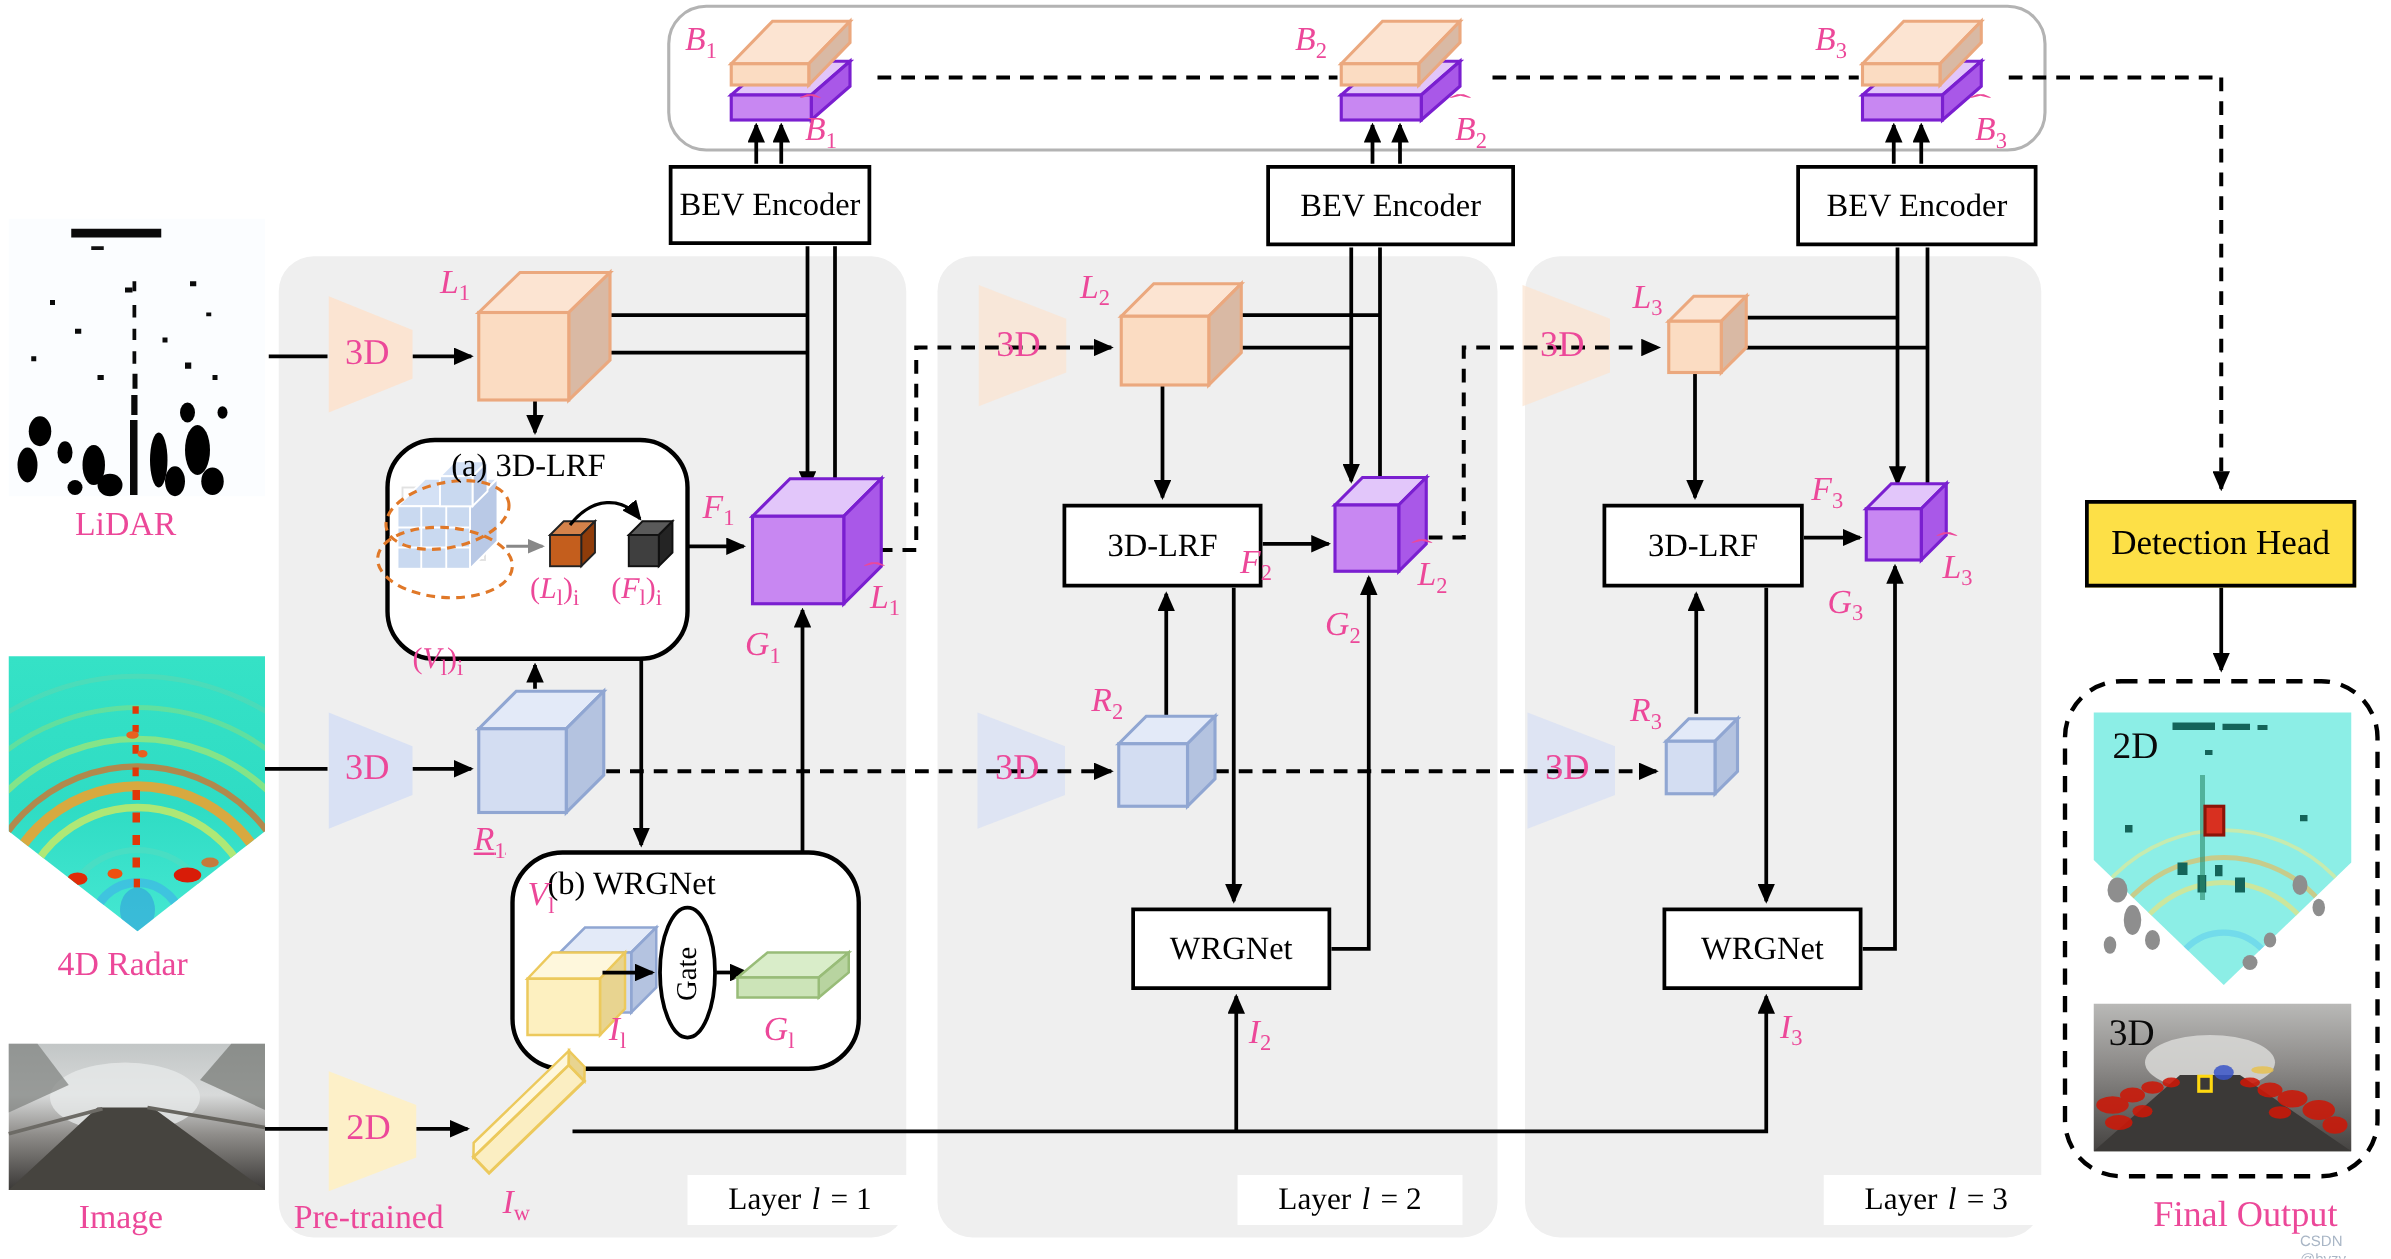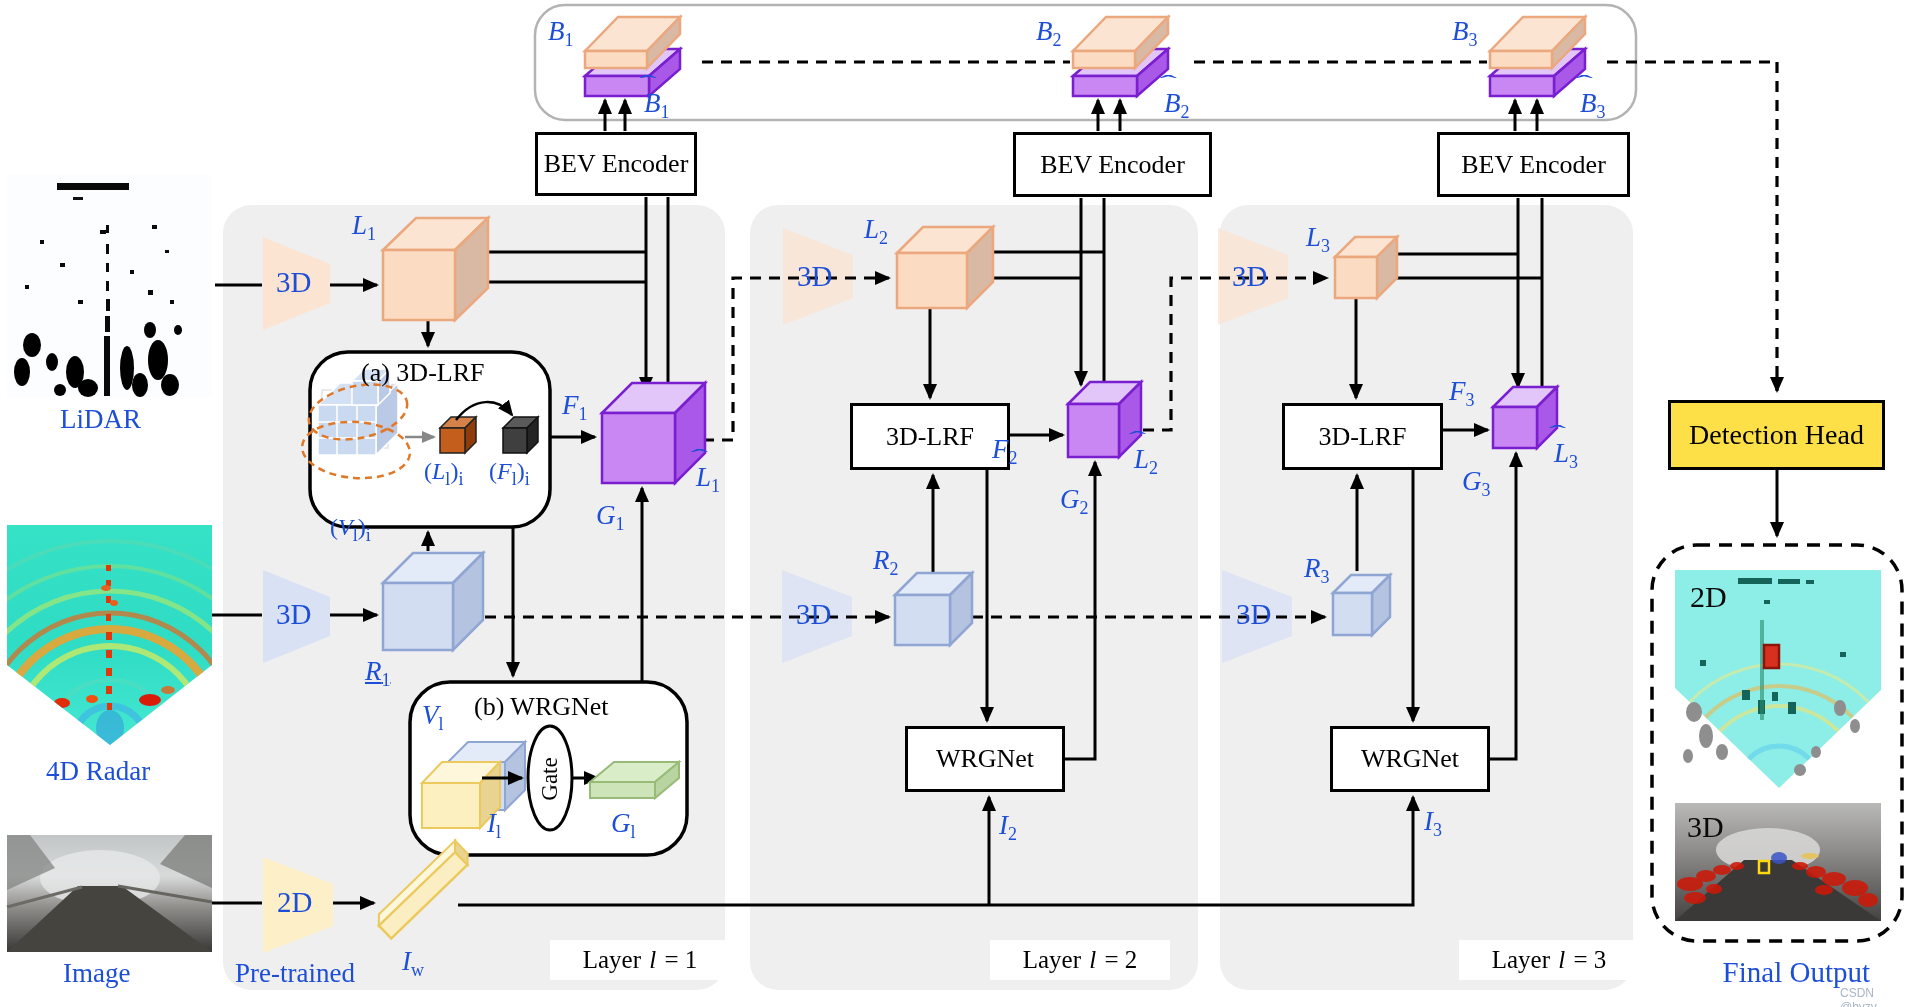--- a/index.html
+++ b/index.html
@@ -3,21 +3,21 @@
 <meta charset="utf-8">
 <style>
   html,body{margin:0;padding:0;background:#fff;}
   #stage{position:relative;width:1913px;height:1007px;background:#ffffff;overflow:hidden;
          font-family:"Liberation Serif",serif;}
   #diagram-svg{position:absolute;left:0;top:0;z-index:1;}
   .box{position:absolute;z-index:3;background:#ffffff;border:3px solid #000;
        display:flex;align-items:center;justify-content:center;
        font:26px "Liberation Serif",serif;color:#000;box-sizing:border-box;}
   .box.gray{background:#fde047;}
-  .lbl{position:absolute;z-index:4;font:27px "Liberation Serif",serif;color:#1d4ed8;white-space:nowrap;}
+  .lbl{position:absolute;z-index:4;font:27px "Liberation Serif",serif;color:#ec4899;white-space:nowrap;}
   .lbl i{font-style:italic;}
   .lbl sub{font-size:18px;}
   .plain{font-style:normal;}
   .hatwrap{position:relative;display:inline-block;font-style:italic;}
   .hat{position:absolute;left:-2px;right:6px;top:-15px;text-align:center;font-style:normal;
        transform:scaleX(2.9);font-size:18px;line-height:18px;}
   .small29{font-size:29px;}
   .ttl{position:absolute;z-index:4;font:26px "Liberation Serif",serif;color:#000;white-space:nowrap;}
   .layerbox{position:absolute;z-index:3;background:#ffffff;display:flex;align-items:center;
             justify-content:center;font:25px "Liberation Serif",serif;}
@@ -444,38 +444,38 @@
       <span>WRGNet</span>
     </div>
 <div class="box" style="left:1330px;top:726px;width:160px;height:66px;">
       <span>WRGNet</span>
     </div>
 <div class="box gray" style="left:1668px;top:400px;width:217px;height:70px;font-size:28px;">
       <span>Detection Head</span>
     </div>
 
 <div class="ttl" style="left:361px;top:358px;"><span>(a) 3D-LRF</span></div>
-<div class="ttl" style="left:474px;top:692px;"><span>(b) WRGNet</span></div>
+<div class="ttl" style="left:438px;top:692px;"><span>(b) WRGNet</span></div>
 <div class="gate" style="left:505px;top:766px;"><span>Gate</span></div>
 
 <div class="lbl" style="left:548px;top:16px;"><i>B</i><sub>1</sub></div>
 <div class="lbl" style="left:1036px;top:16px;"><i>B</i><sub>2</sub></div>
 <div class="lbl" style="left:1452px;top:16px;"><i>B</i><sub>3</sub></div>
 <div class="lbl" style="left:644px;top:88px;"><span class="hatwrap"><span class="hat">ˆ</span><i>B</i></span><sub>1</sub></div>
 <div class="lbl" style="left:1164px;top:88px;"><span class="hatwrap"><span class="hat">ˆ</span><i>B</i></span><sub>2</sub></div>
 <div class="lbl" style="left:1580px;top:88px;"><span class="hatwrap"><span class="hat">ˆ</span><i>B</i></span><sub>3</sub></div>
 
 <div class="lbl" style="left:352px;top:210px;"><i>L</i><sub>1</sub></div>
 <div class="lbl" style="left:864px;top:214px;"><i>L</i><sub>2</sub></div>
 <div class="lbl" style="left:1306px;top:222px;"><i>L</i><sub>3</sub></div>
 <div class="lbl" style="left:696px;top:462px;"><span class="hatwrap"><span class="hat">ˆ</span><i>L</i></span><sub>1</sub></div>
 <div class="lbl" style="left:1134px;top:444px;"><span class="hatwrap"><span class="hat">ˆ</span><i>L</i></span><sub>2</sub></div>
 <div class="lbl" style="left:1554px;top:438px;"><span class="hatwrap"><span class="hat">ˆ</span><i>L</i></span><sub>3</sub></div>
 
-<div class="lbl" style="left:365px;top:656px;text-decoration:underline;"><i>R</i><sub>1</sub></div>
+<div class="lbl" style="left:379px;top:656px;text-decoration:underline;"><i>R</i><sub>1</sub></div>
 <div class="lbl" style="left:873px;top:545px;"><i>R</i><sub>2</sub></div>
 <div class="lbl" style="left:1304px;top:553px;"><i>R</i><sub>3</sub></div>
 
 <div class="lbl" style="left:562px;top:390px;"><i>F</i><sub>1</sub></div>
 <div class="lbl" style="left:992px;top:390px;margin-top:44px;"><i>F</i><sub>2</sub></div>
 <div class="lbl" style="left:1449px;top:376px;"><i>F</i><sub>3</sub></div>
 
 <div class="lbl" style="left:596px;top:500px;"><i>G</i><sub>1</sub></div>
 <div class="lbl" style="left:1047px;top:484px;margin-left:13px;"><i>G</i><sub>2</sub></div>
 <div class="lbl" style="left:1462px;top:466px;"><i>G</i><sub>3</sub></div>

